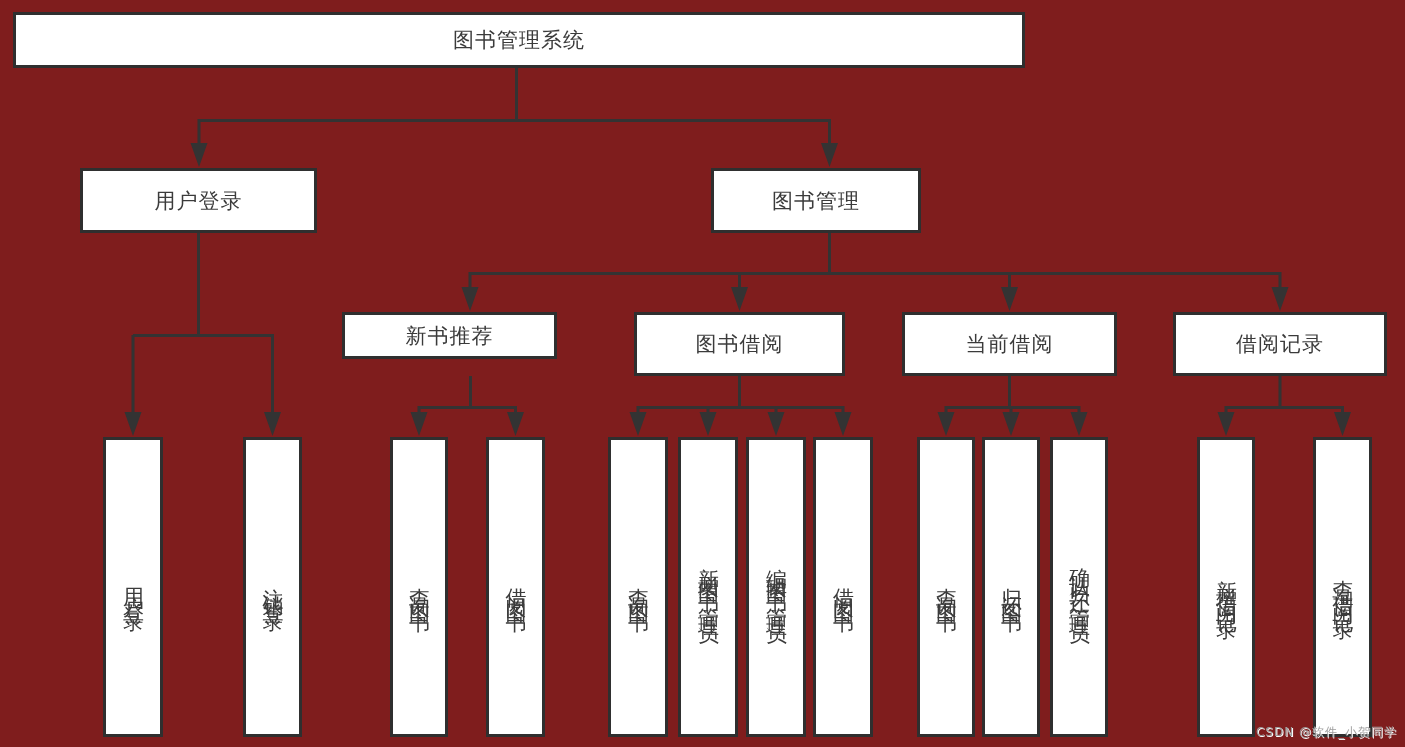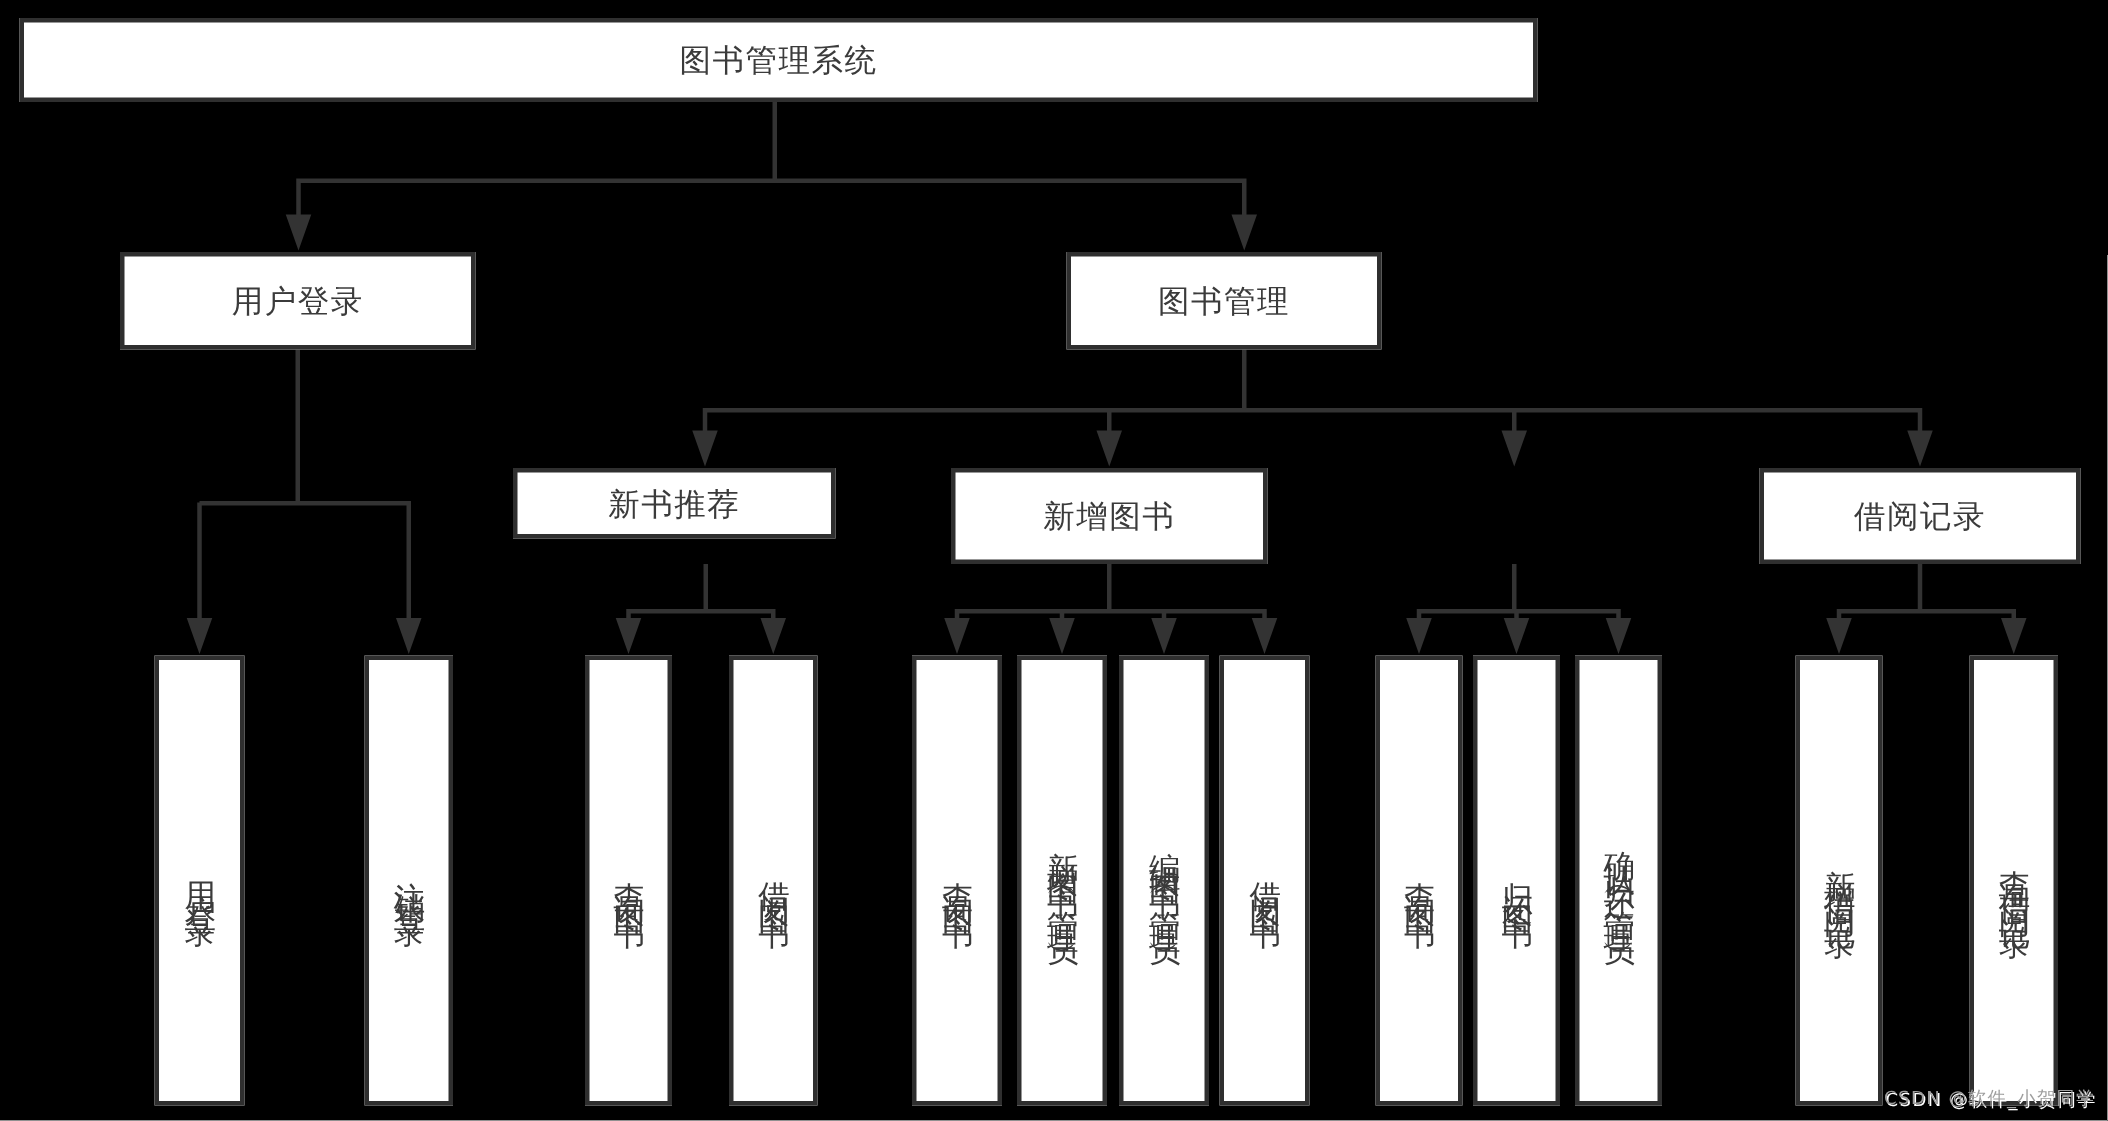--- a/index.html
+++ b/index.html
@@ -1,19 +1,19 @@
 <!DOCTYPE html>
 <html><head>
 <meta charset="utf-8">
 <style>
   html,body{margin:0;padding:0;background:#fff;}
   .stage{
     position:relative;
     width:1405px;height:747px;
-    background:#000000;
+    background:#7f1d1d;
     font-family:"DejaVu Sans",sans-serif;
     overflow:hidden;
   }
   .wires{position:absolute;left:0;top:0;z-index:0;}
   .node{
     position:absolute;
     box-sizing:border-box;
     background:#fff;
     border:3px solid #2f2f2f;
     display:flex;align-items:center;justify-content:center;
@@ -126,21 +126,24 @@
     <span>用户登录</span>
   </div>
   <div class="node h" style="left:711px;top:168px;width:210px;height:65px">
     <span>图书管理</span>
   </div>
 
   <div class="node h" style="left:342px;top:312px;width:215px;height:47px">
     <span>新书推荐</span>
   </div>
   <div class="node h" style="left:634px;top:312px;width:211px;height:64px">
-    <span>新增图书</span>
+    <span>图书借阅</span>
+  </div>
+  <div class="node h" style="left:902px;top:312px;width:215px;height:64px">
+    <span>当前借阅</span>
   </div>
   <div class="node h" style="left:1173px;top:312px;width:214px;height:64px">
     <span>借阅记录</span>
   </div>
 
   <div class="node v" style="left:103px;top:437px;width:60px;height:300px">
     <span class="vtext">用户登录</span>
   </div>
   <div class="node v" style="left:243px;top:437px;width:59px;height:300px">
     <span class="vtext">注销登录</span>

